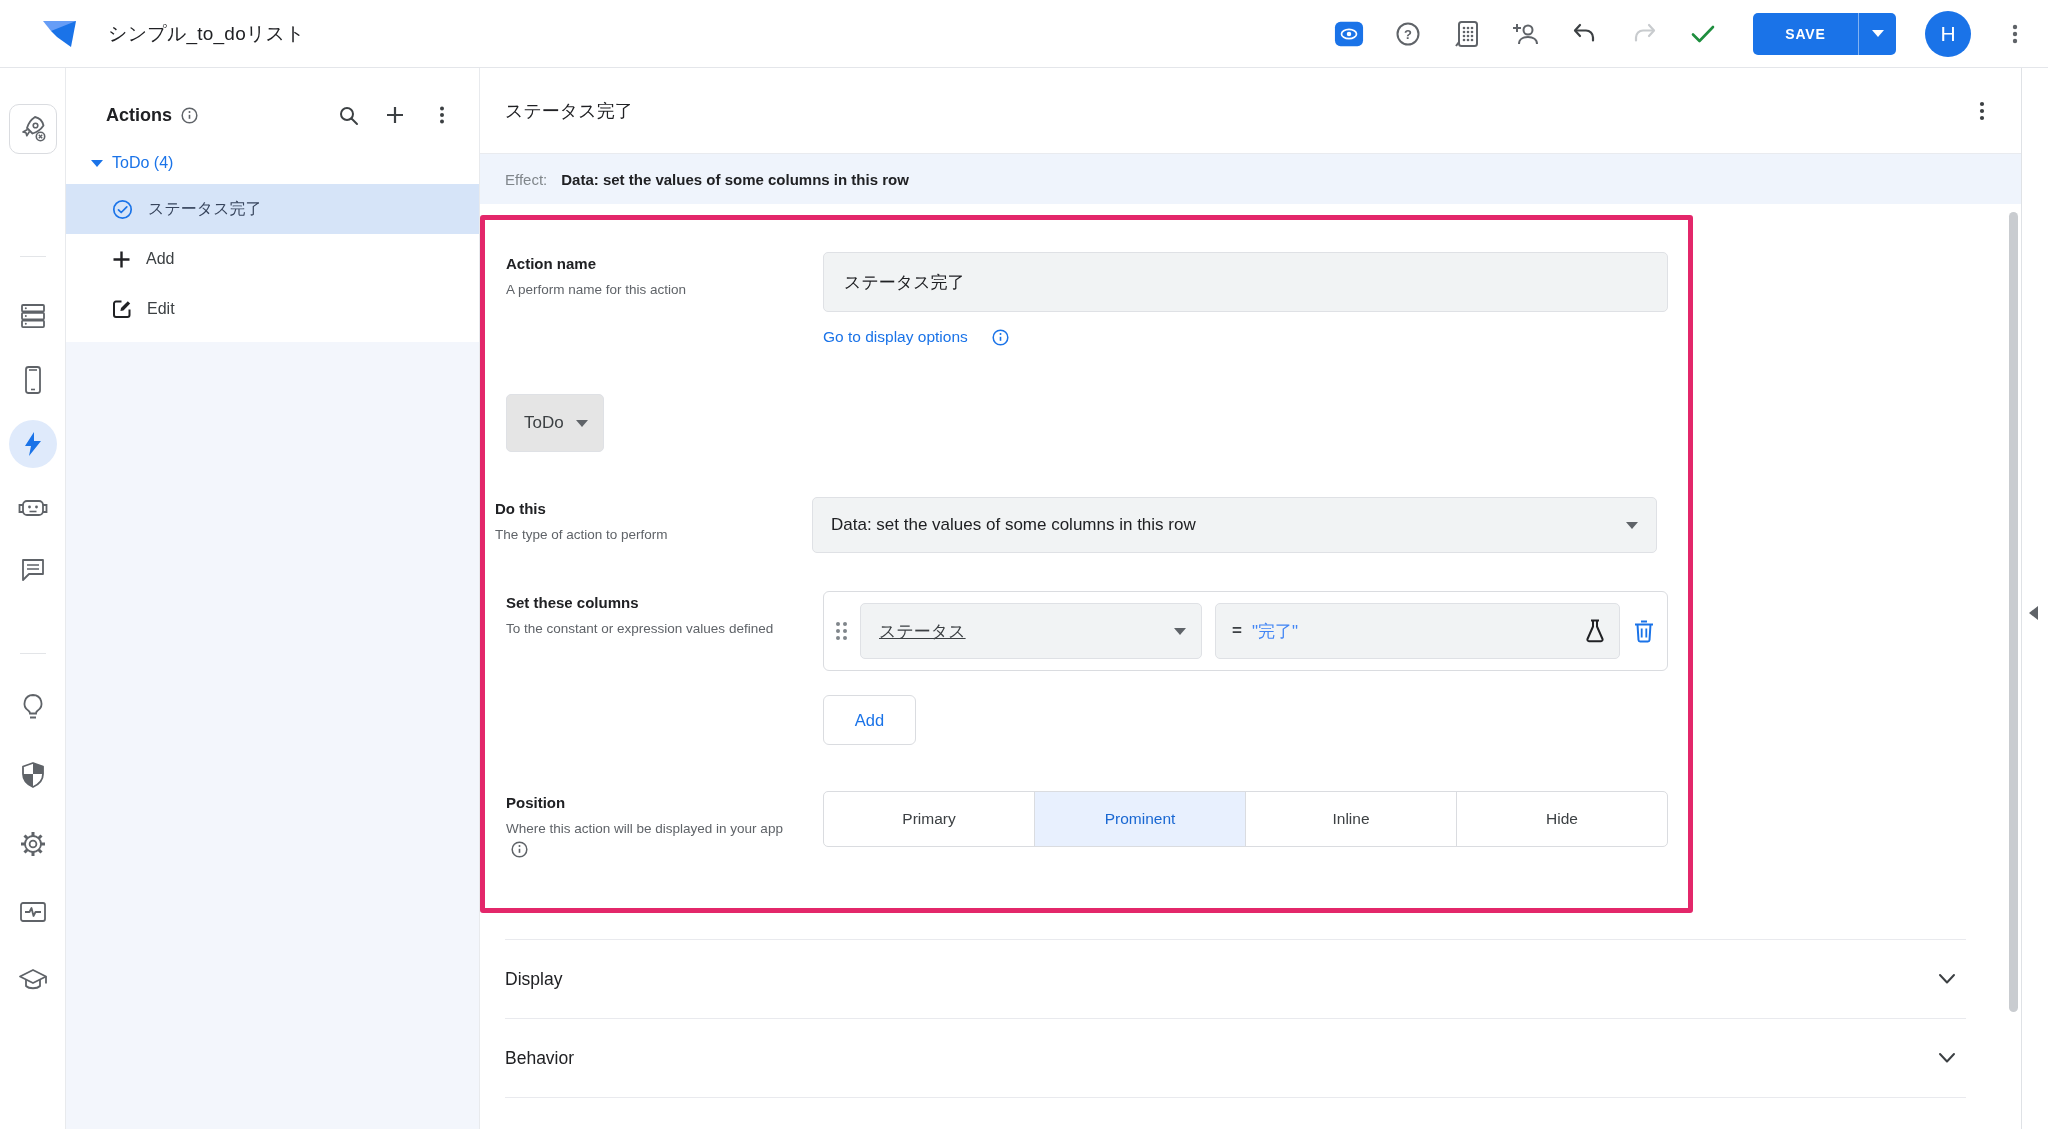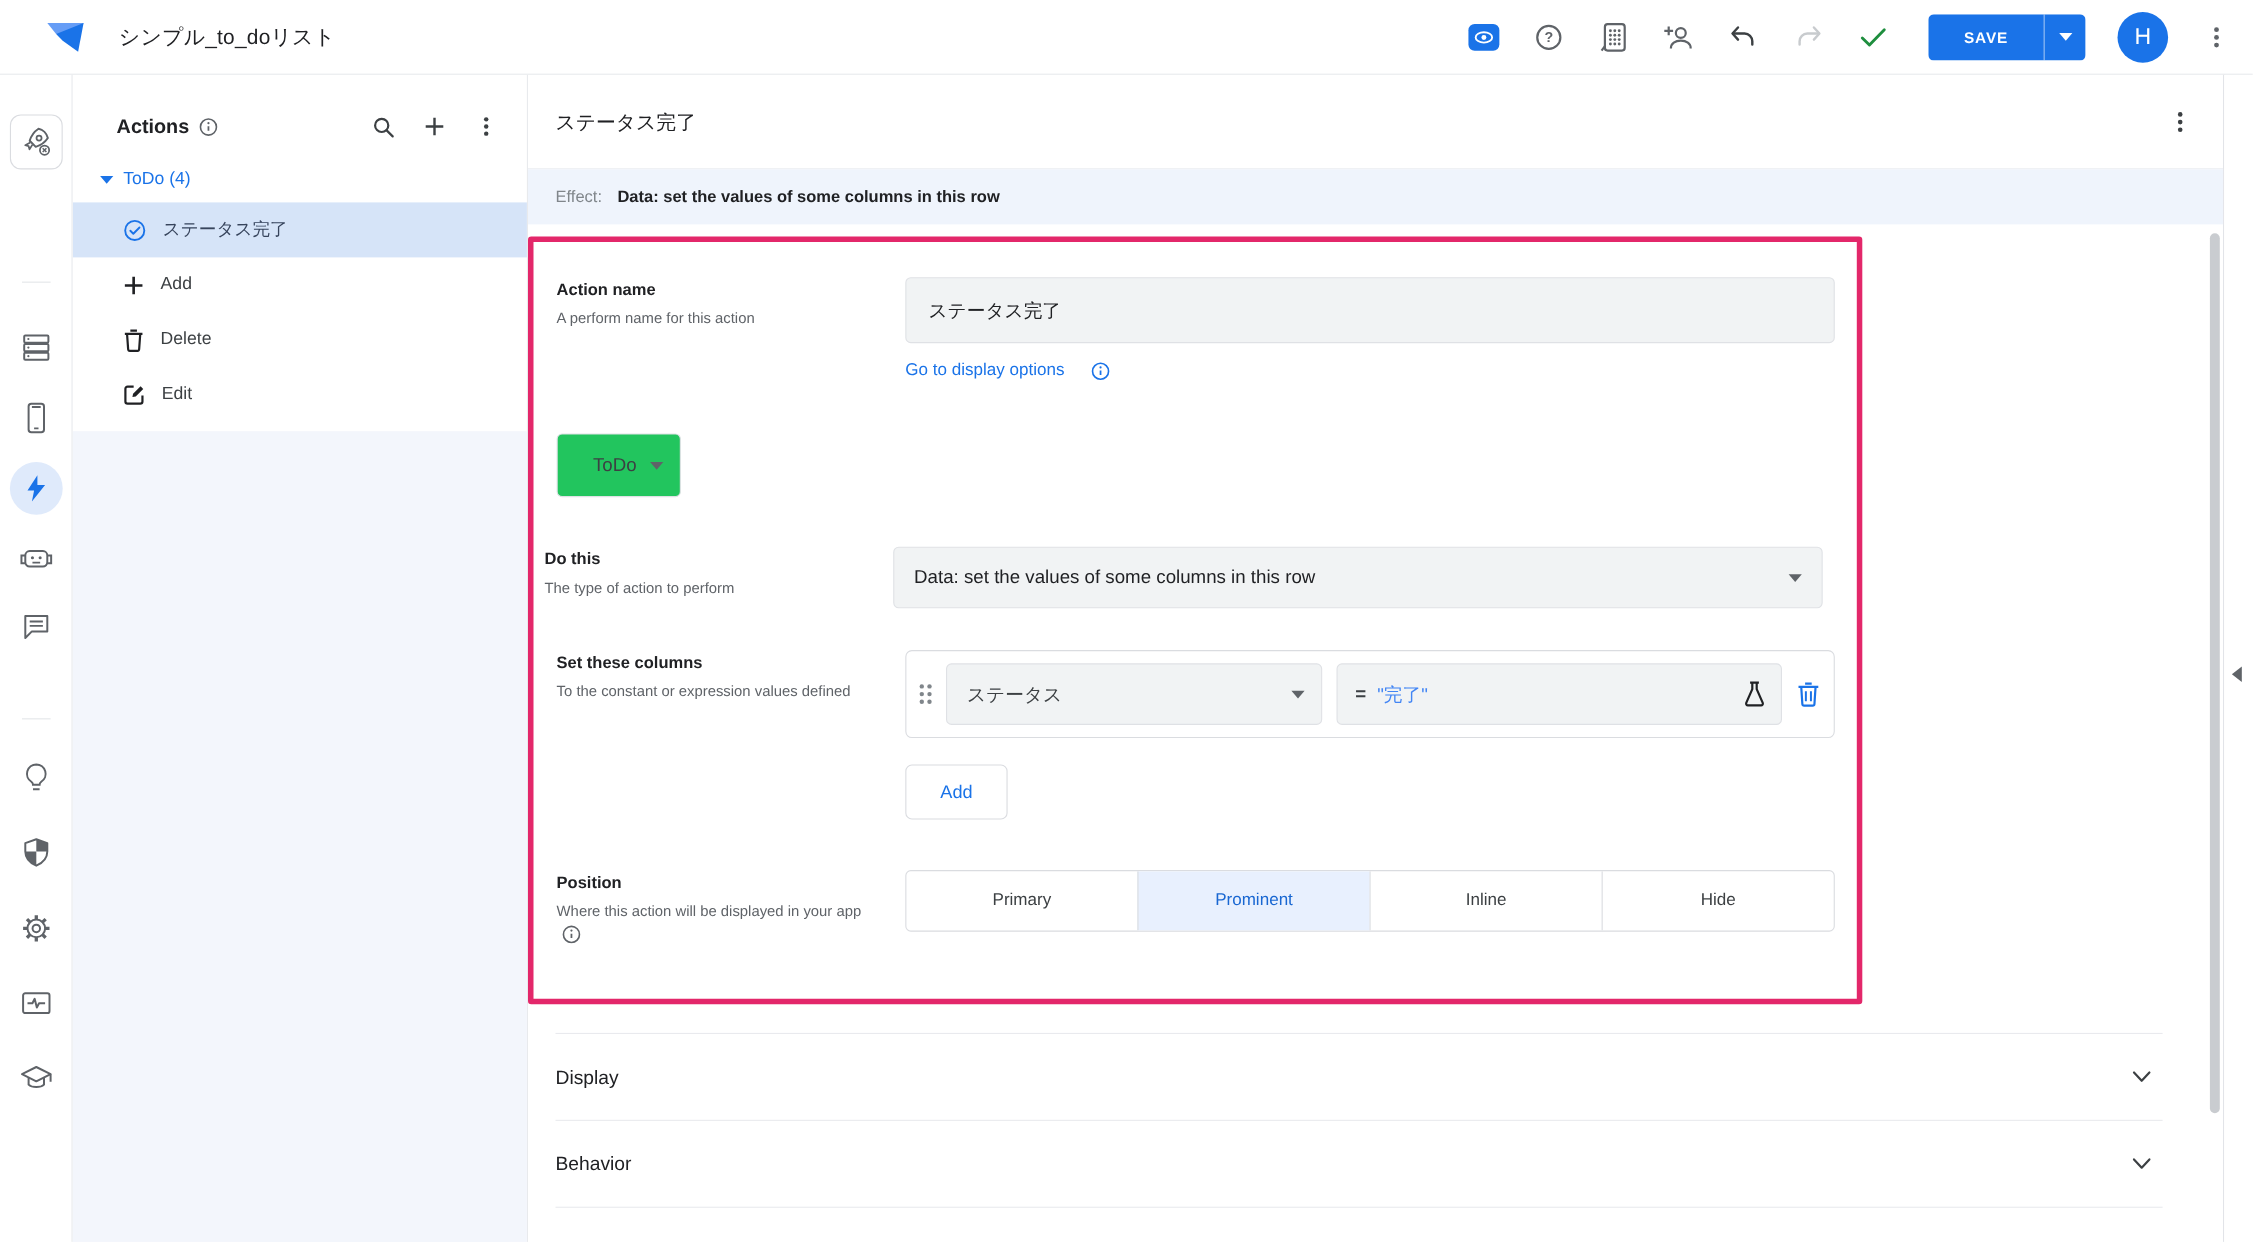--- a/index.html
+++ b/index.html
@@ -56,30 +56,30 @@
   .frow { display:flex; margin:0 0 0 21px; }
   .frow-label { width:292px; flex:0 0 292px; margin-right:25px; padding-top:3px; }
   .flabel { font-size:15px; font-weight:700; color:#202124; margin-bottom:7px; }
   .fsub { font-size:13.5px; color:#5f6368; line-height:1.6; }
   .fsub .inline-info { display:inline-block; vertical-align:-3px; margin-left:5px; }
 
   .text-input { width:845px; height:60px; background:#f1f3f4; border:1px solid #dfe1e5; border-radius:5px; font-size:17px; color:#202124; padding:0 20px; font-family:"Liberation Sans",sans-serif; }
   .link-row { margin-top:16px; display:flex; align-items:center; gap:24px; }
   .link { color:#1a73e8; font-size:15.5px; text-decoration:none; cursor:pointer; }
 
-  .mini-select { display:inline-flex; align-items:center; gap:12px; height:58px; padding:0 15px 0 32px; background:#22c55e; border:1px solid #dfe1e5; border-radius:5px; font-size:17px; color:#3c4043; cursor:pointer; }
+  .mini-select { display:inline-flex; align-items:center; gap:12px; height:58px; padding:0 15px 0 17px; background:#e5e5e5; border:1px solid #dfe1e5; border-radius:5px; font-size:17px; color:#3c4043; cursor:pointer; }
   .caret-down { width:0; height:0; border-left:6px solid transparent; border-right:6px solid transparent; border-top:7px solid #5f6368; }
 
   .wide-select { width:845px; height:56px; display:flex; align-items:center; background:#f1f3f4; border:1px solid #dfe1e5; border-radius:5px; padding:0 18px; font-size:17px; color:#202124; cursor:pointer; }
   .wide-select .caret-down { margin-left:auto; }
 
   .columns-box { width:845px; border:1px solid #dadce0; border-radius:6px; padding:11px 12px; display:flex; align-items:center; gap:13px; background:#fff; }
   .drag-handle { display:grid; grid-template-columns:repeat(2,4px); grid-auto-rows:4px; gap:3px; cursor:grab; }
   .drag-handle i { width:4px; height:4px; border-radius:50%; background:#80868b; }
-  .col-select { width:342px; flex:0 0 342px; height:56px; display:flex; align-items:center; background:#f1f3f4; border:1px solid #dfe1e5; border-radius:5px; padding:0 15px 0 18px; font-size:17px; color:#3c4043; cursor:pointer; }
+  .col-select { width:342px; flex:0 0 342px; height:56px; display:flex; align-items:center; background:#f1f3f4; border:1px solid #dfe1e5; border-radius:5px; padding:0 15px 0 18px; font-size:17px; color:#3c4043; cursor:pointer;text-decoration:underline; }
   .col-select .caret-down { margin-left:auto; }
   .val-box { flex:1; height:56px; display:flex; align-items:center; gap:10px; background:#f1f3f4; border:1px solid #dfe1e5; border-radius:5px; padding:0 12px 0 16px; font-size:17px; cursor:text; }
   .val-eq { color:#3c4043; font-weight:700; }
   .val-expr { color:#4285f4; }
   .flask-btn { margin-left:auto; display:flex; cursor:pointer; }
   .trash-btn { display:flex; cursor:pointer; }
   .add-btn { margin-top:24px; width:93px; height:50px; background:#fff; border:1px solid #dadce0; border-radius:6px; color:#1a73e8; font-size:16.5px; cursor:pointer; font-family:"Liberation Sans",sans-serif; }
 
   .segmented { width:845px; height:56px; display:flex; border:1px solid #dadce0; border-radius:5px; overflow:hidden; background:#fff; }
   .seg { flex:1; display:flex; align-items:center; justify-content:center; font-size:15.5px; color:#3c4043; border-left:1px solid #dadce0; cursor:pointer; }
@@ -326,27 +326,20 @@
           <path d="M6.5 10.8 l2.7 2.7 L14.8 7.8" fill="none" stroke="#1a73e8" stroke-width="1.7" stroke-linecap="round" stroke-linejoin="round"></path>
         </svg>
         <span>ステータス完了</span>
       </div>
 
       <div class="tree-item">
         <svg width="19" height="19" viewBox="0 0 19 19">
           <path d="M9.5 1.5 v16 M1.5 9.5 h16" stroke="#202124" stroke-width="2.4"></path>
         </svg>
         <span>Add</span>
-      </div>
-      <div class="tree-item">
-        <svg width="19" height="21" viewBox="0 0 19 21">
-          <path d="M1.5 4.5 h16 M6.5 1.5 h6" stroke="#202124" stroke-width="2"></path>
-          <path d="M3.5 4.5 l1 14 a1.5 1.5 0 0 0 1.5 1.4 h7 a1.5 1.5 0 0 0 1.5-1.4 l1-14" fill="none" stroke="#202124" stroke-width="2"></path>
-        </svg>
-        <span>Delete</span>
       </div>
       <div class="tree-item">
         <svg width="20" height="20" viewBox="0 0 20 20">
           <path d="M17.5 10.5 V16 a2 2 0 0 1 -2 2 H4 a2 2 0 0 1 -2 -2 V4.5 a2 2 0 0 1 2 -2 h5.5" fill="none" stroke="#202124" stroke-width="2"></path>
           <path d="M9 9 L15.8 2.2 l2.4 2.4 L11.4 11.4 l-3 .6 z" fill="#202124"></path>
         </svg>
         <span>Edit</span>
       </div>
 
       <div class="panel-rest"></div>

